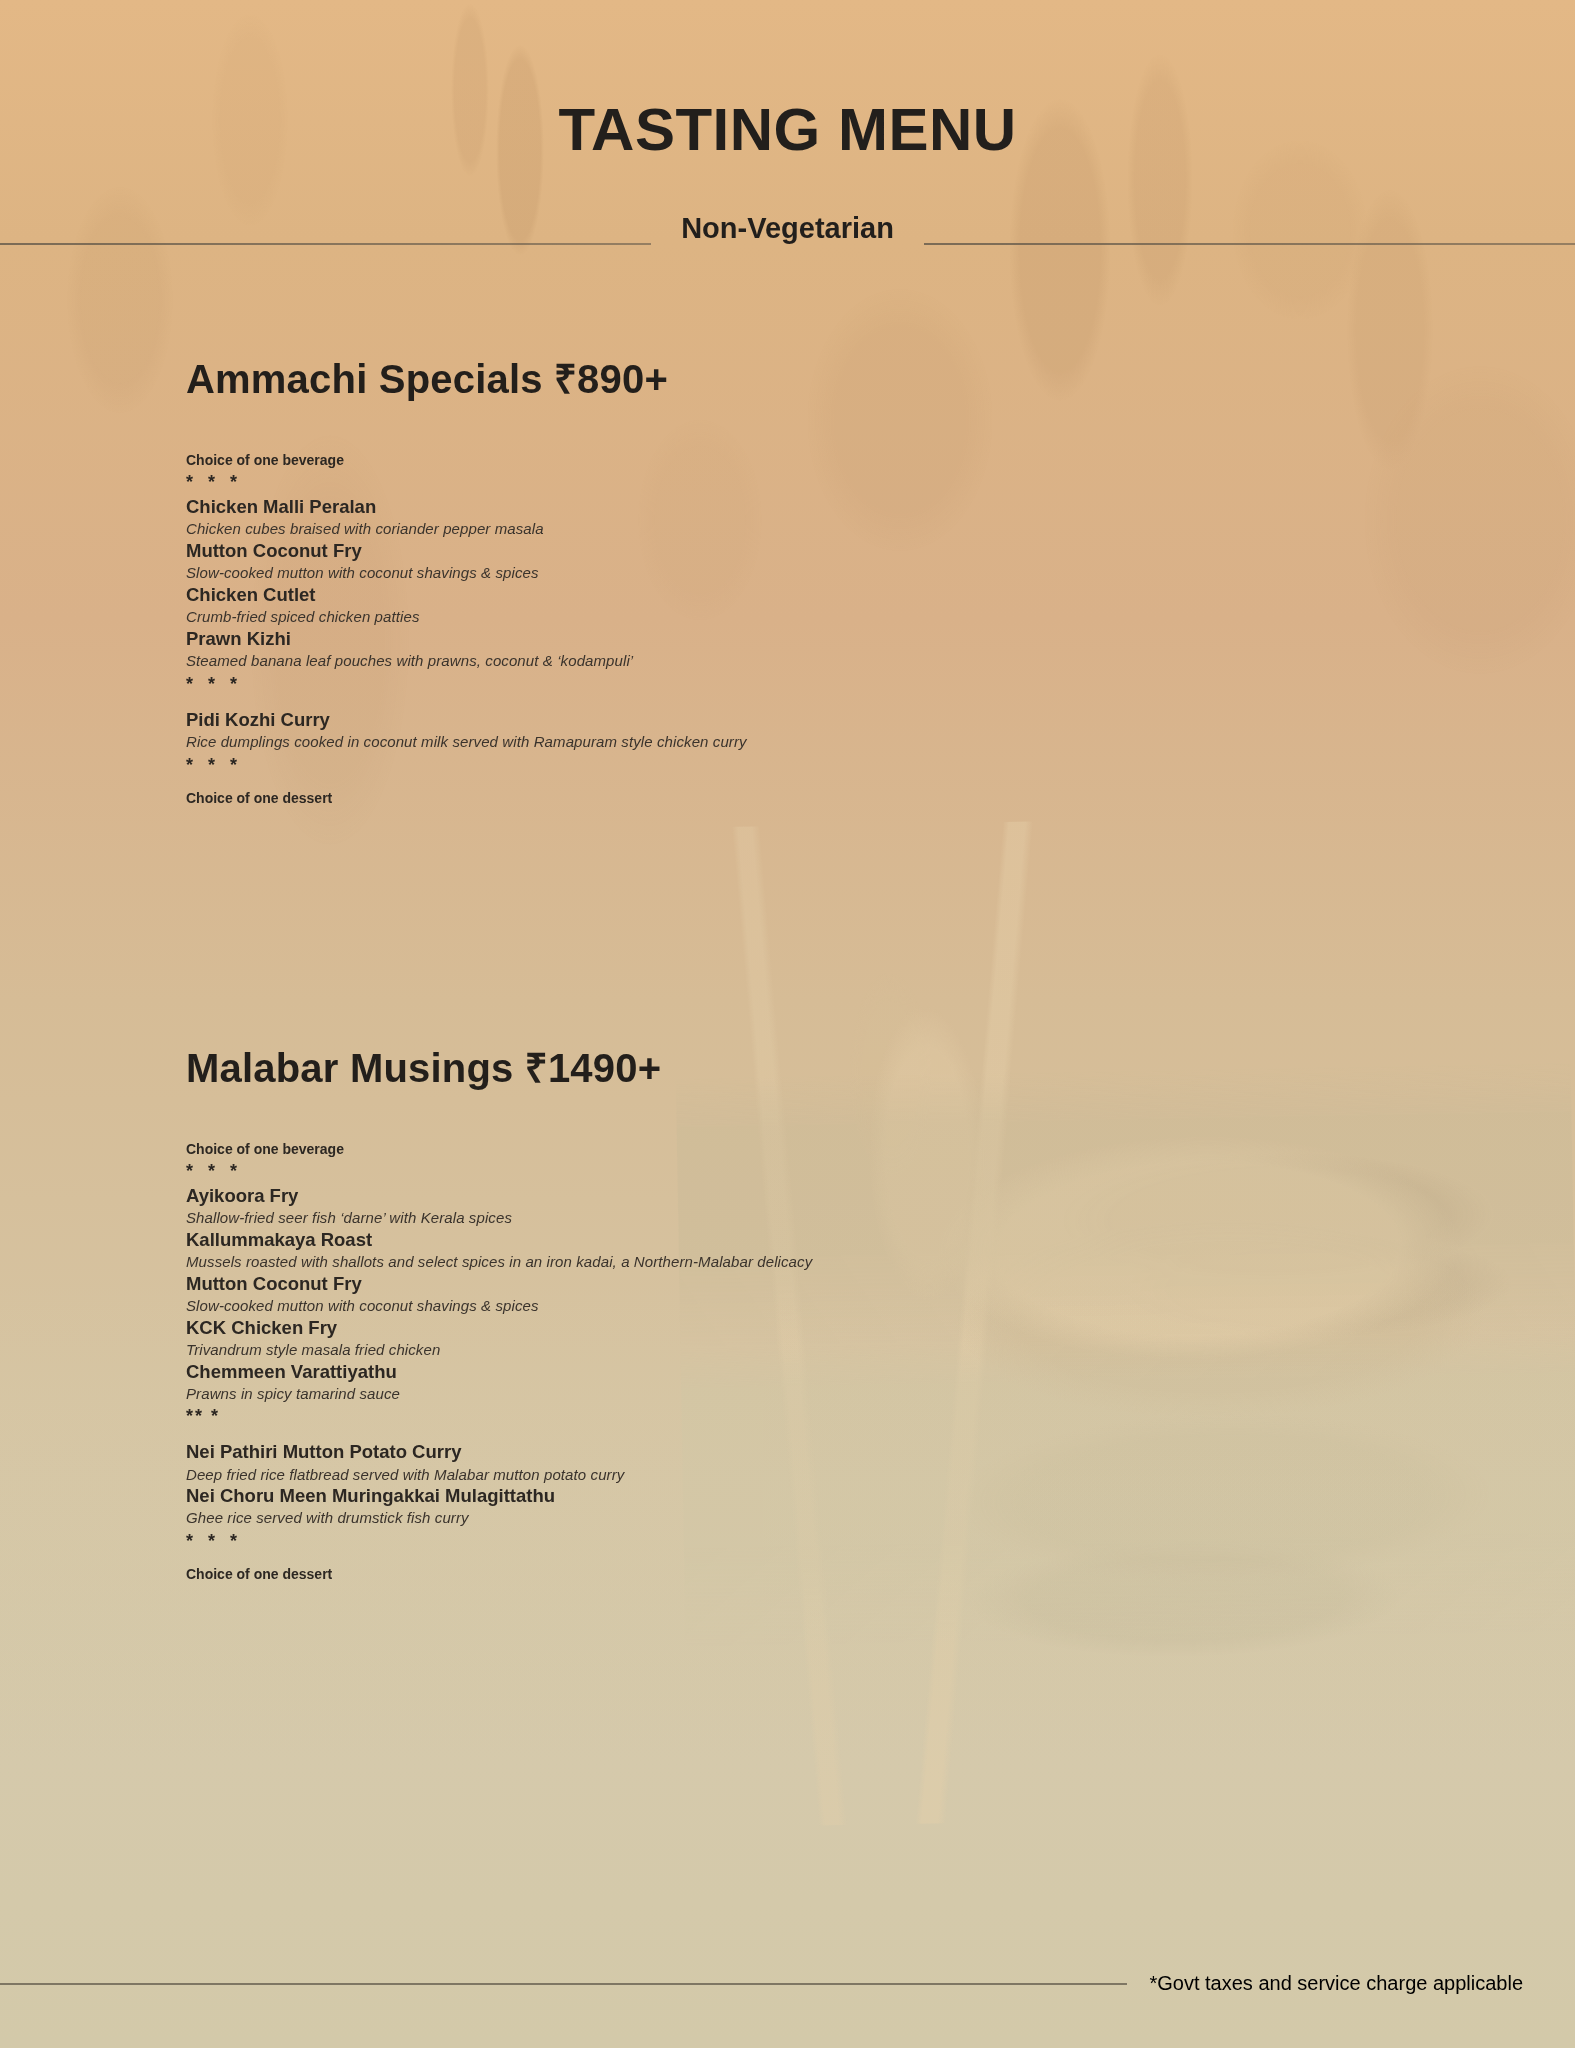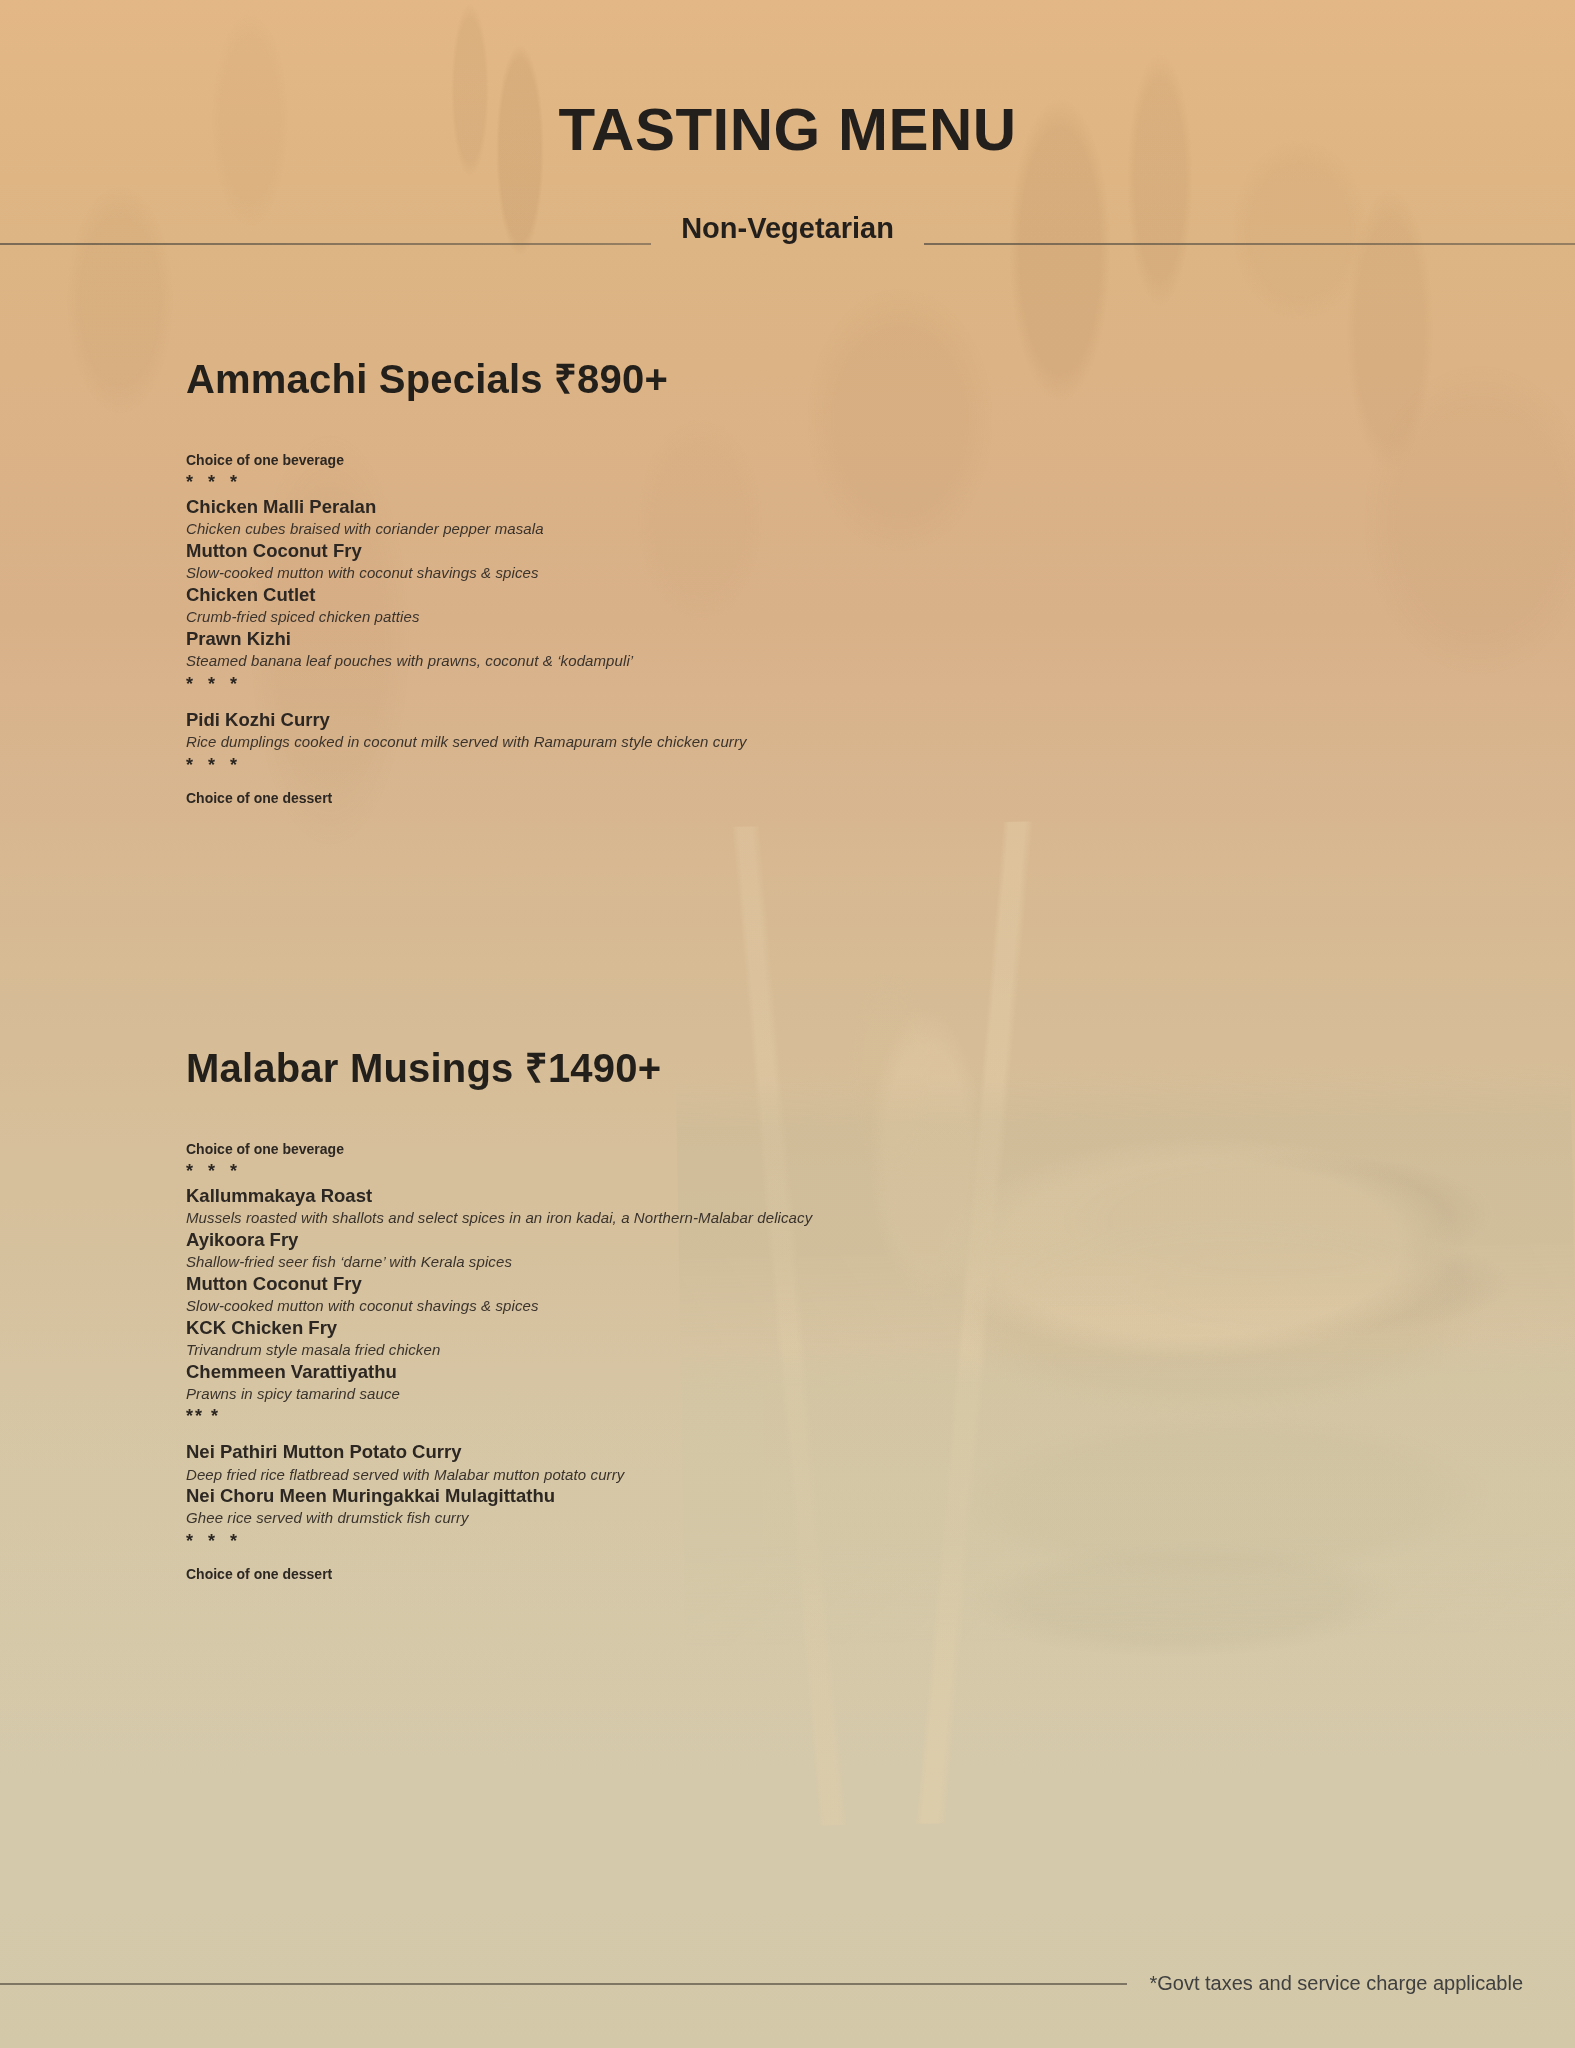--- a/index.html
+++ b/index.html
@@ -173,21 +173,21 @@
   }
   .footer .rule-left {
     flex:1 1 auto;
     height:2px;
     margin-left:0;
     background:rgba(90,82,70,.7);
   }
   .footer-note {
     flex:0 0 auto;
     font-size:20px;
-    color:#404040;
+    color:#000000;
     padding-left:22px;
     padding-right:52px;
     white-space:nowrap;
   }
 </style>
 </head>
 <body>
 
 <div class="page-bg"></div>
 <div class="wm-fronds"></div>
@@ -240,26 +240,26 @@
       <div class="course gap-after-stars">Choice of one dessert</div>
     </div>
 
     <div class="section section-2">
       <div class="section-head">Malabar Musings ₹1490+</div>
 
       <div class="course">Choice of one beverage</div>
       <div class="stars">* * *</div>
 
       <div class="dish">
+        <div class="dish-name">Ayikoora Fry</div>
+        <div class="dish-desc">Shallow-fried seer fish ‘darne’ with Kerala spices</div>
+      </div>
+      <div class="dish">
         <div class="dish-name">Kallummakaya Roast</div>
         <div class="dish-desc">Mussels roasted with shallots and select spices in an iron kadai, a Northern-Malabar delicacy</div>
-      </div>
-      <div class="dish">
-        <div class="dish-name">Ayikoora Fry</div>
-        <div class="dish-desc">Shallow-fried seer fish ‘darne’ with Kerala spices</div>
       </div>
       <div class="dish">
         <div class="dish-name">Mutton Coconut Fry</div>
         <div class="dish-desc">Slow-cooked mutton with coconut shavings &amp; spices</div>
       </div>
       <div class="dish">
         <div class="dish-name">KCK Chicken Fry</div>
         <div class="dish-desc">Trivandrum style masala fried chicken</div>
       </div>
       <div class="dish">

